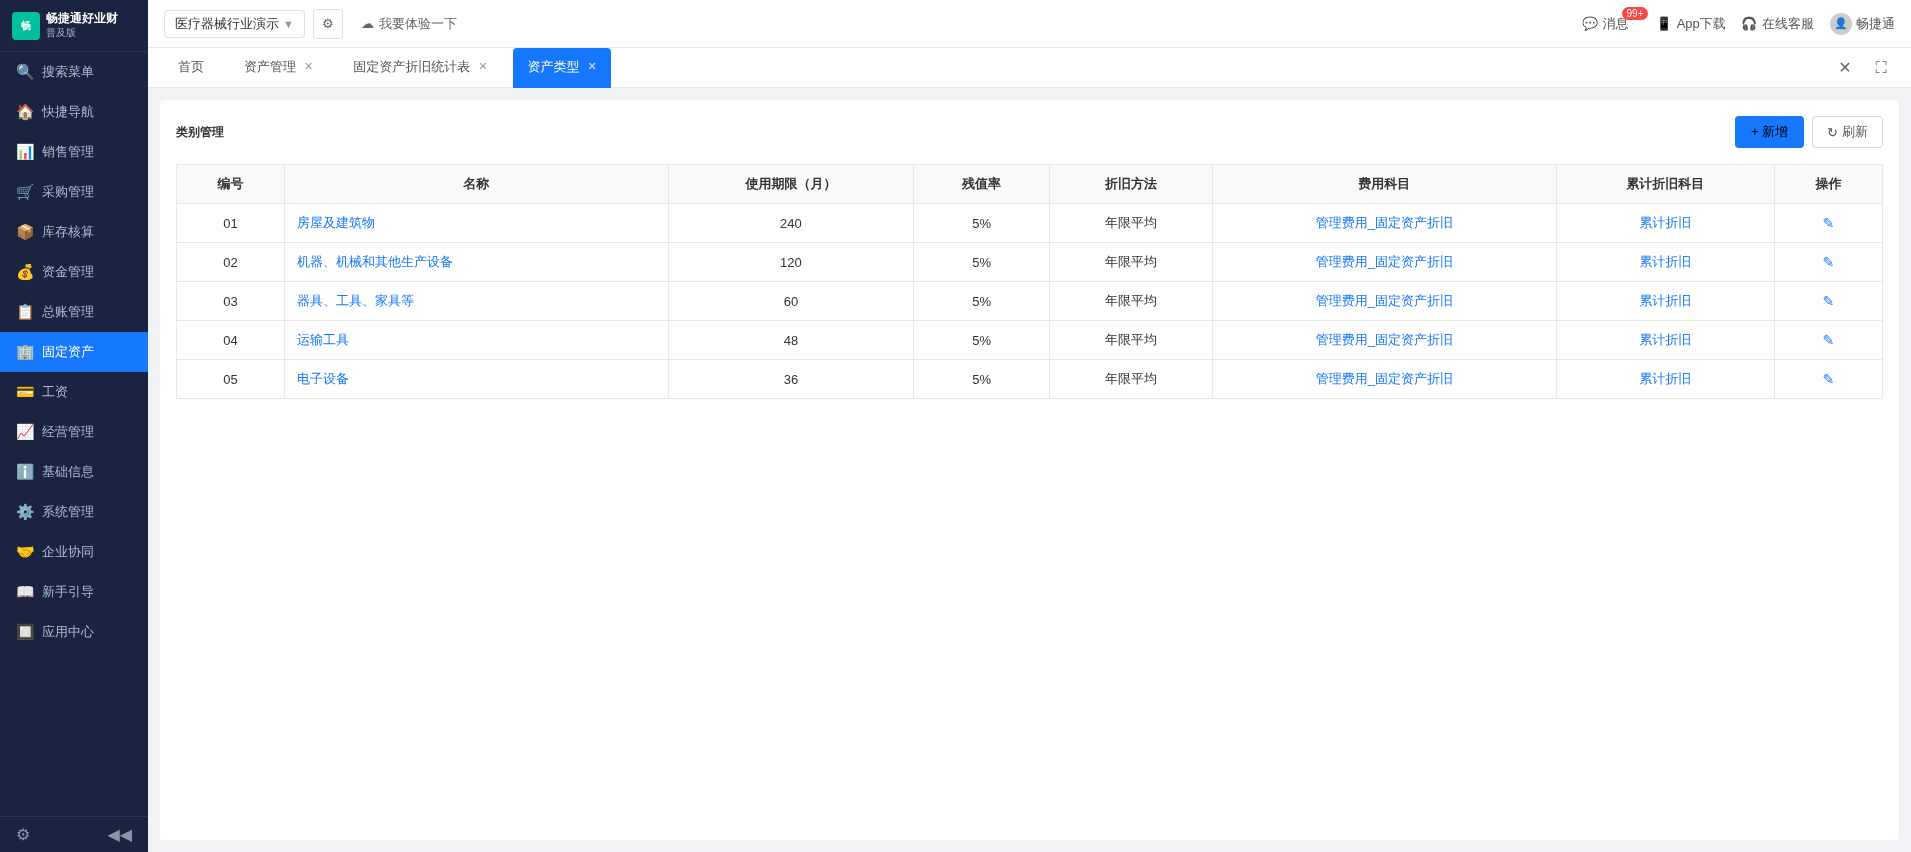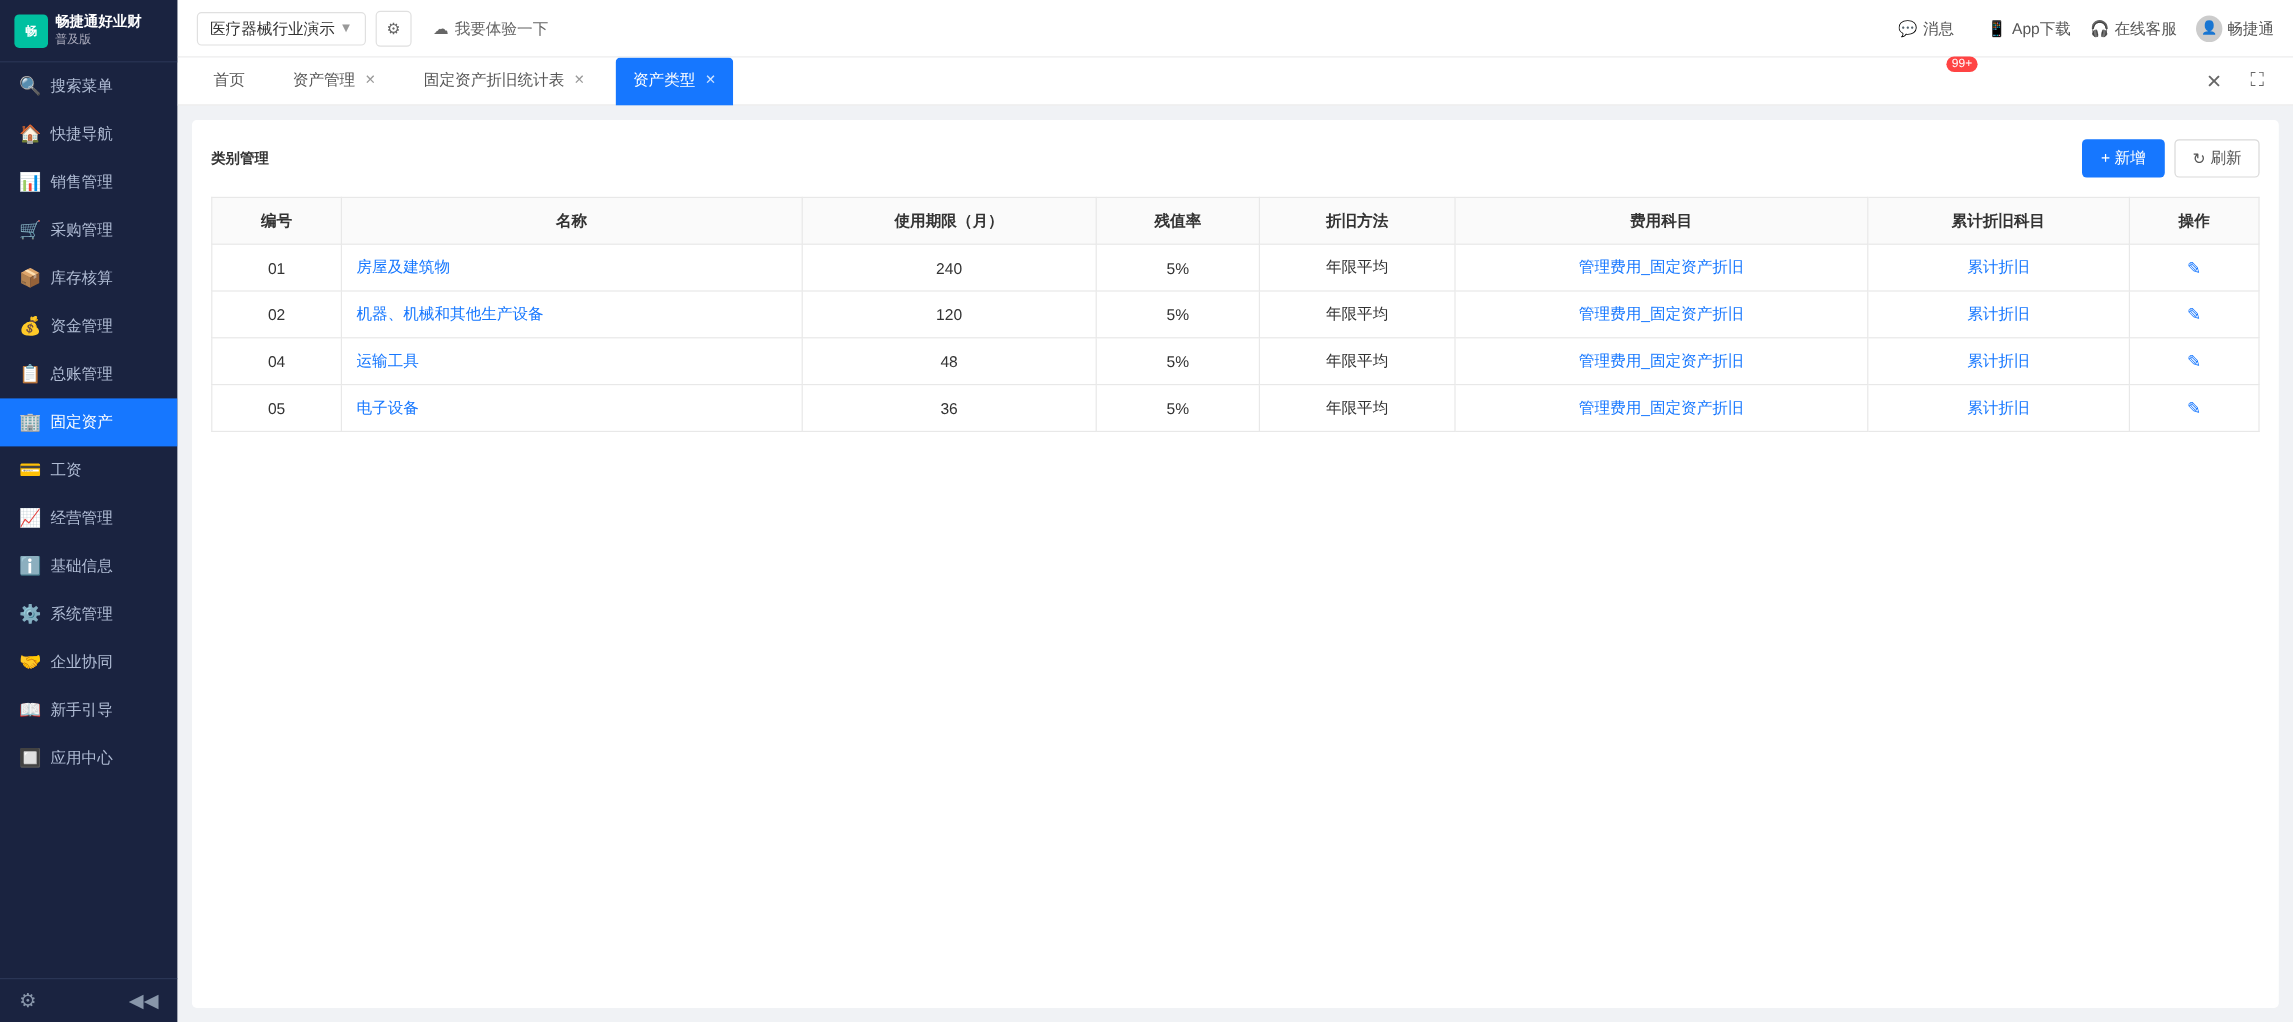--- a/index.html
+++ b/index.html
@@ -141,21 +141,20 @@
       background: #ff4444;
       color: #fff;
       font-size: 10px;
       border-radius: 10px;
       padding: 1px 5px;
       position: absolute;
       top: -8px;
       right: -10px;
       min-width: 18px;
       text-align: center;
-      margin-top: 40px;
     }
 
     
     .tabbar {
       background: #fff;
       height: 40px;
       display: flex;
       align-items: center;
       padding: 0 16px;
       border-bottom: 1px solid #e8e8e8;
@@ -211,21 +210,21 @@
       font-size: 12px;
       font-weight: bold;
       color: #333;
     }
     .header-actions {
       display: flex;
       gap: 8px;
     }
     .btn-primary {
       background: #1677ff;
-      color: #ffffff;
+      color: #000000;
       border: none;
       padding: 6px 16px;
       border-radius: 4px;
       cursor: pointer;
       font-size: 13px;
       display: flex;
       align-items: center;
       gap: 4px;
     }
     .btn-default {
@@ -463,20 +462,38 @@
         <span class="link-text">管理费用_固定资产折旧</span>
       </td>
       <td>
         <span class="link-text">累计折旧</span>
       </td>
       <td>
         <span class="edit-icon">✎</span>
       </td>
     </tr>
           <tr>
+      <td>03</td>
+      <td class="name-col">
+        <span class="link-text">器具、工具、家具等</span>
+      </td>
+      <td>60</td>
+      <td>5%</td>
+      <td>年限平均</td>
+      <td>
+        <span class="link-text">管理费用_固定资产折旧</span>
+      </td>
+      <td>
+        <span class="link-text">累计折旧</span>
+      </td>
+      <td>
+        <span class="edit-icon">✎</span>
+      </td>
+    </tr>
+          <tr>
       <td>04</td>
       <td class="name-col">
         <span class="link-text">运输工具</span>
       </td>
       <td>48</td>
       <td>5%</td>
       <td>年限平均</td>
       <td>
         <span class="link-text">管理费用_固定资产折旧</span>
       </td>

